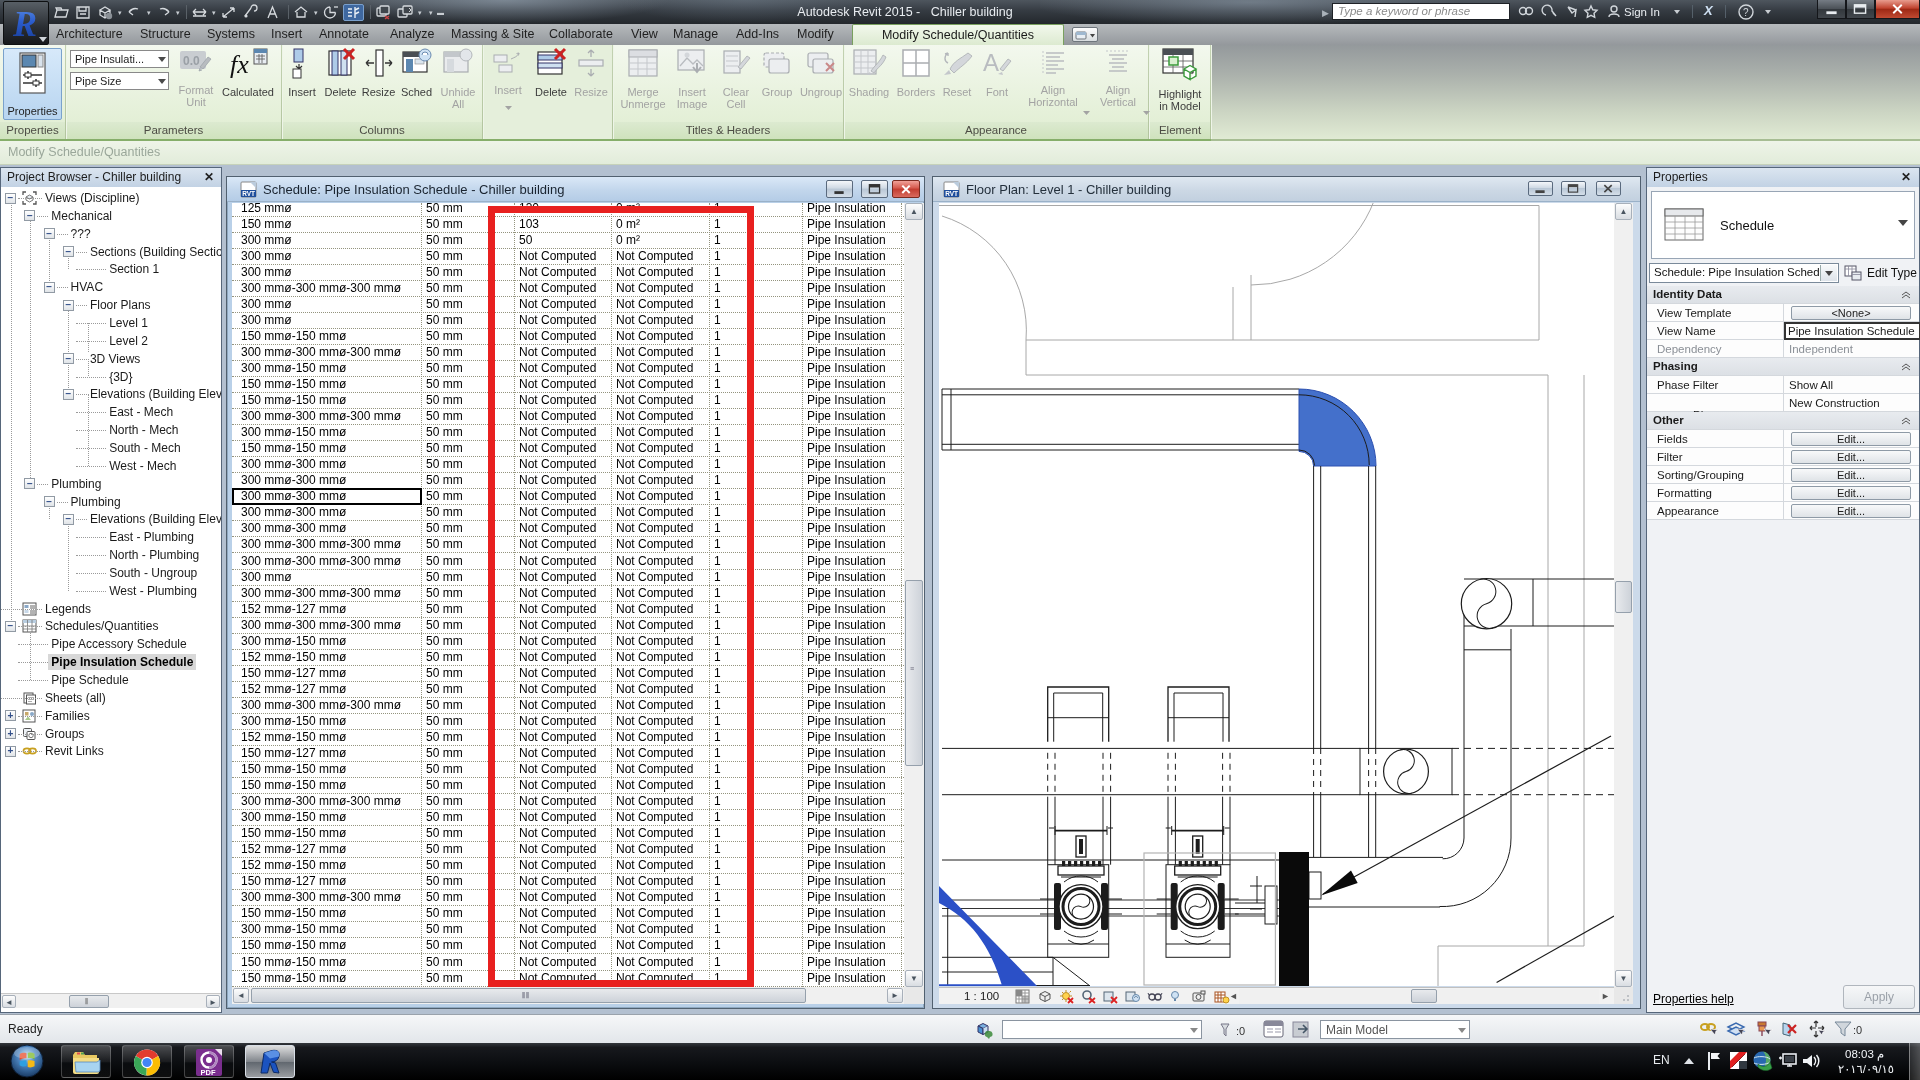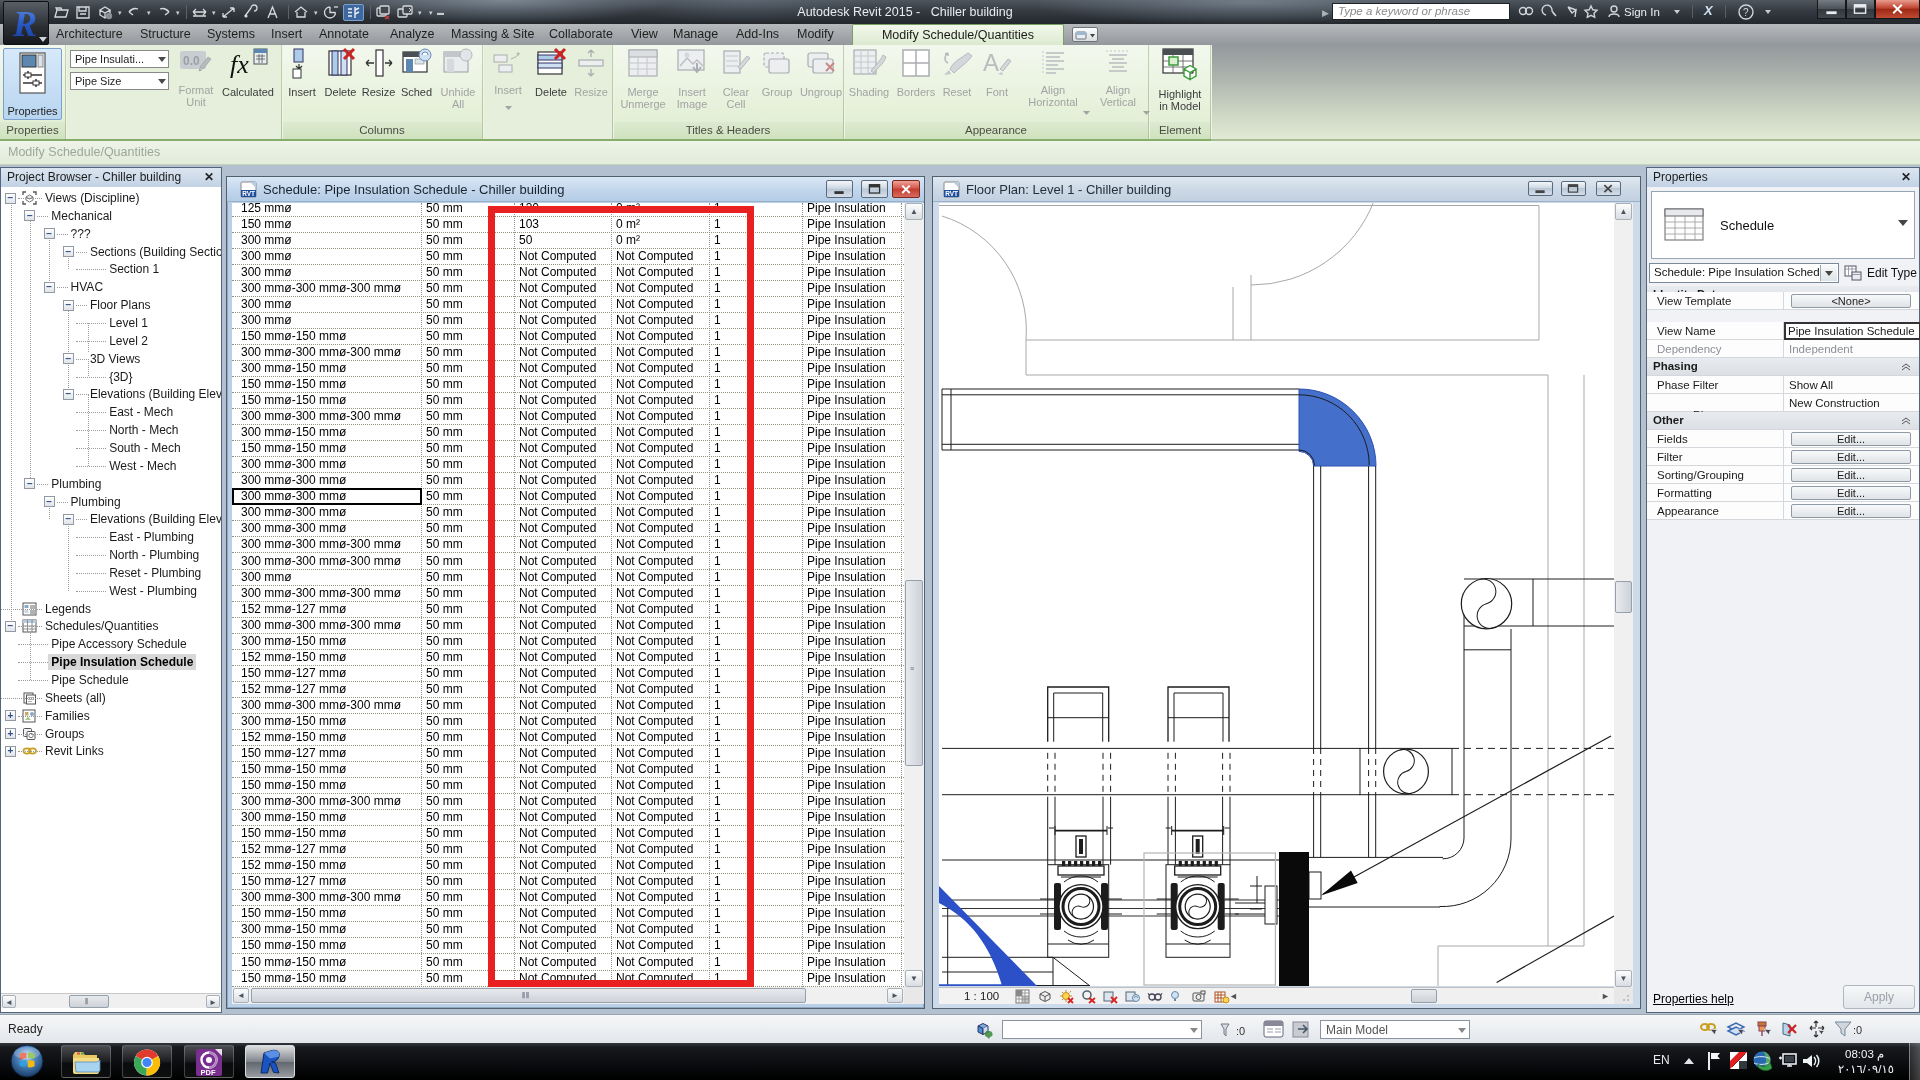--- a/index.html
+++ b/index.html
@@ -198,20 +198,24 @@
       <rect x="3" y="3" width="10" height="7" rx="1" fill="#e8eef4" stroke="#6e757c"></rect>
       <rect x="3" y="3" width="10" height="3" fill="#9fb8d0"></rect>
       <path d="M17 5 l2.5 3.5 l2.5 -3.5" fill="#444"></path>
     </svg></div>
 <div id="ribbon" class="abs">
     <div id="ribbonright" class="abs"></div>
     <div class="rpanel" style="left:0px;width:65px;">
       <div class="pbody"></div>
       <div class="plabel">Properties</div>
     </div>
+    <div class="rpanel" style="left:66px;width:215px;">
+      <div class="pbody"></div>
+      <div class="plabel">Parameters</div>
+    </div>
     <div class="rpanel" style="left:282px;width:200px;">
       <div class="pbody"></div>
       <div class="plabel">Columns</div>
     </div>
     <div class="rpanel" style="left:613px;width:230px;">
       <div class="pbody"></div>
       <div class="plabel">Titles &amp; Headers</div>
     </div>
     <div class="rpanel" style="left:844px;width:304px;">
       <div class="pbody"></div>
@@ -537,21 +541,21 @@
       <div class="abs" style="left:0;top:341.2px;width:220px;height:18px;">
         <div class="abs" style="left:75.2px;top:9px;width:30.0px;height:1px;border-top:1px dotted #9a9a9a;"></div>
         <div class="tx" style="left:108.2px;top:2px;font-size:12px;color:#1a1a1a;">East - Plumbing</div>
       </div>
       <div class="abs" style="left:0;top:359.0px;width:220px;height:18px;">
         <div class="abs" style="left:75.2px;top:9px;width:30.0px;height:1px;border-top:1px dotted #9a9a9a;"></div>
         <div class="tx" style="left:108.2px;top:2px;font-size:12px;color:#1a1a1a;">North - Plumbing</div>
       </div>
       <div class="abs" style="left:0;top:376.9px;width:220px;height:18px;">
         <div class="abs" style="left:75.2px;top:9px;width:30.0px;height:1px;border-top:1px dotted #9a9a9a;"></div>
-        <div class="tx" style="left:108.2px;top:2px;font-size:12px;color:#1a1a1a;">Reset - Plumbing</div>
+        <div class="tx" style="left:108.2px;top:2px;font-size:12px;color:#1a1a1a;">South - Ungroup</div>
       </div>
       <div class="abs" style="left:0;top:394.7px;width:220px;height:18px;">
         <div class="abs" style="left:75.2px;top:9px;width:30.0px;height:1px;border-top:1px dotted #9a9a9a;"></div>
         <div class="tx" style="left:108.2px;top:2px;font-size:12px;color:#1a1a1a;">West - Plumbing</div>
       </div>
       <div class="abs" style="left:0;top:412.6px;width:220px;height:18px;">
         <div class="abs" style="left:21px;top:2px;"><svg width="15" height="14" viewBox="0 0 15 14">
             <rect x="1" y="1" width="13" height="12" fill="#fff" stroke="#555"></rect>
             <rect x="2.5" y="3" width="4" height="3" fill="#8aa8c8"></rect>
             <rect x="2.5" y="8" width="4" height="3" fill="#c8d8e8"></rect>
@@ -1296,21 +1300,21 @@
         <rect x="8" y="8" width="9" height="8" fill="#e8ecf0" stroke="#556"></rect>
         <path d="M8 10.5 h9" stroke="#889" stroke-width=".8"></path>
       </svg></div>
 <div class="tx" style="left:220px;top:98px;font-size:12px;color:#111;">Edit Type</div>
     <div class="prow phead" style="top:118px;">
       <span class="tx" style="left:6px;top:2px;">Identity Data</span>
       <svg class="abs" style="right:8px;top:5px;" width="10" height="8">
         <path d="M1 4 l4 -3 l4 3 M1 7 l4 -3 l4 3" stroke="#555" fill="none"></path>
       </svg>
     </div>
-    <div class="prow" style="top:124px;background:#fdfdfd;">
+    <div class="prow" style="top:136px;background:#fdfdfd;">
       <span class="tx" style="left:10px;top:2.5px;">View Template</span>
       <div class="abs" style="left:136px;top:0;width:1px;height:18px;background:#d4d8dd;"></div>
       <div class="abs" style="left:136px;top:0;width:138px;height:18px;">
         <div class="editbtn">&lt;None&gt;</div>
       </div>
     </div>
     <div class="prow" style="top:154px;background:#fdfdfd;">
       <span class="tx" style="left:10px;top:2.5px;">View Name</span>
       <div class="abs" style="left:136px;top:0;width:1px;height:18px;background:#d4d8dd;"></div>
       <div class="abs" style="left:137px;top:0px;width:137px;height:18px;border:2px solid #333;background:#fff;">

